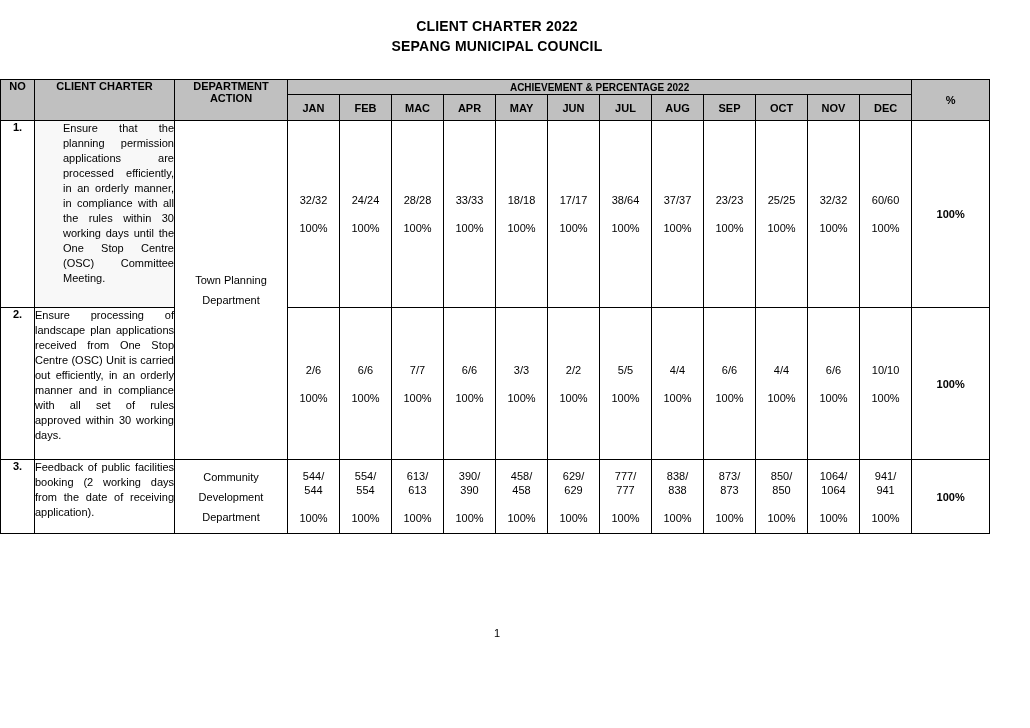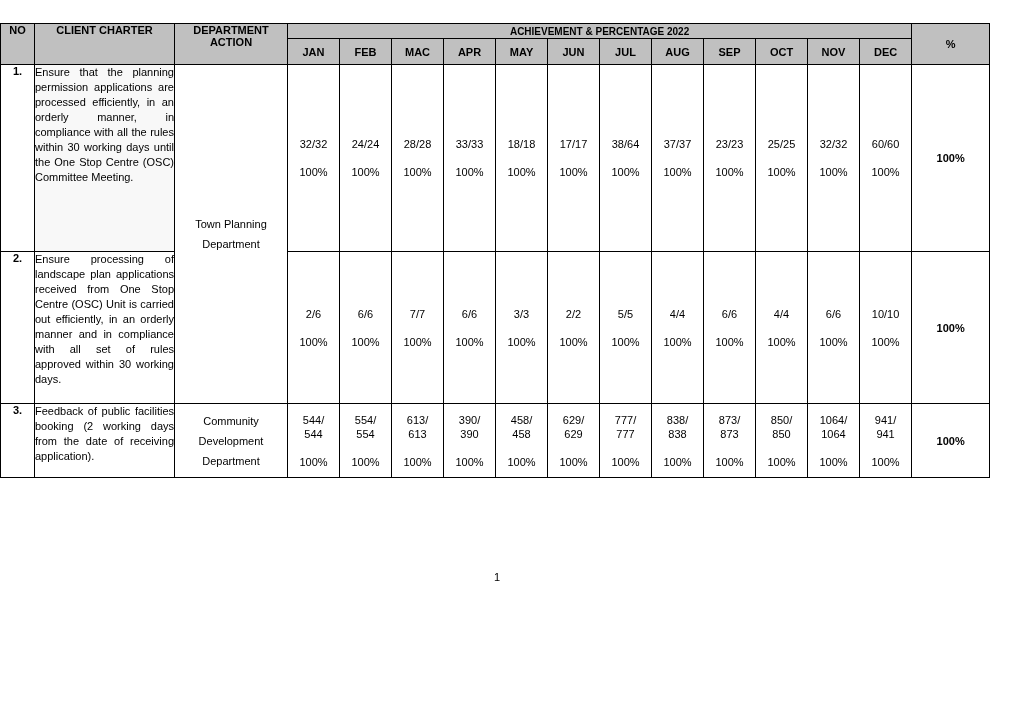--- a/index.html
+++ b/index.html
@@ -61,21 +61,21 @@
     font-size: 11px;
     padding-top: 4px;
   }
   td.charter-cell {
     vertical-align: top;
     text-align: justify;
     font-size: 11px;
     line-height: 15px;
     padding: 3px 4px 2px 5px;
   }
-  td.charter-cell.row1 { background: var(--row1-bg, #f8f8f8); }
+  td.charter-cell.row1 { background: var(--row1-bg, #f8f8f8); padding-left: 28px; }
   td.dept-cell {
     vertical-align: middle;
     text-align: center;
     font-size: 11px;
     line-height: 20px;
     padding: 0 6px;
   }
   td.mc {
     vertical-align: middle;
     text-align: center;
@@ -99,20 +99,24 @@
     margin-top: 93px;
     text-align: center;
     font-size: 11px;
   }
 </style>
 </head>
 <body>
 
 <div class="page">
 
+  <div class="title-wrap">
+    <div class="title-line">CLIENT CHARTER 2022</div>
+    <div class="title-line">SEPANG MUNICIPAL COUNCIL</div>
+  </div>
 
   <table class="charter">
     <colgroup>
       <col style="width:34px">
       <col style="width:140px">
       <col style="width:113px">
       <col style="width:52px">
         <col style="width:52px">
         <col style="width:52px">
         <col style="width:52px">

